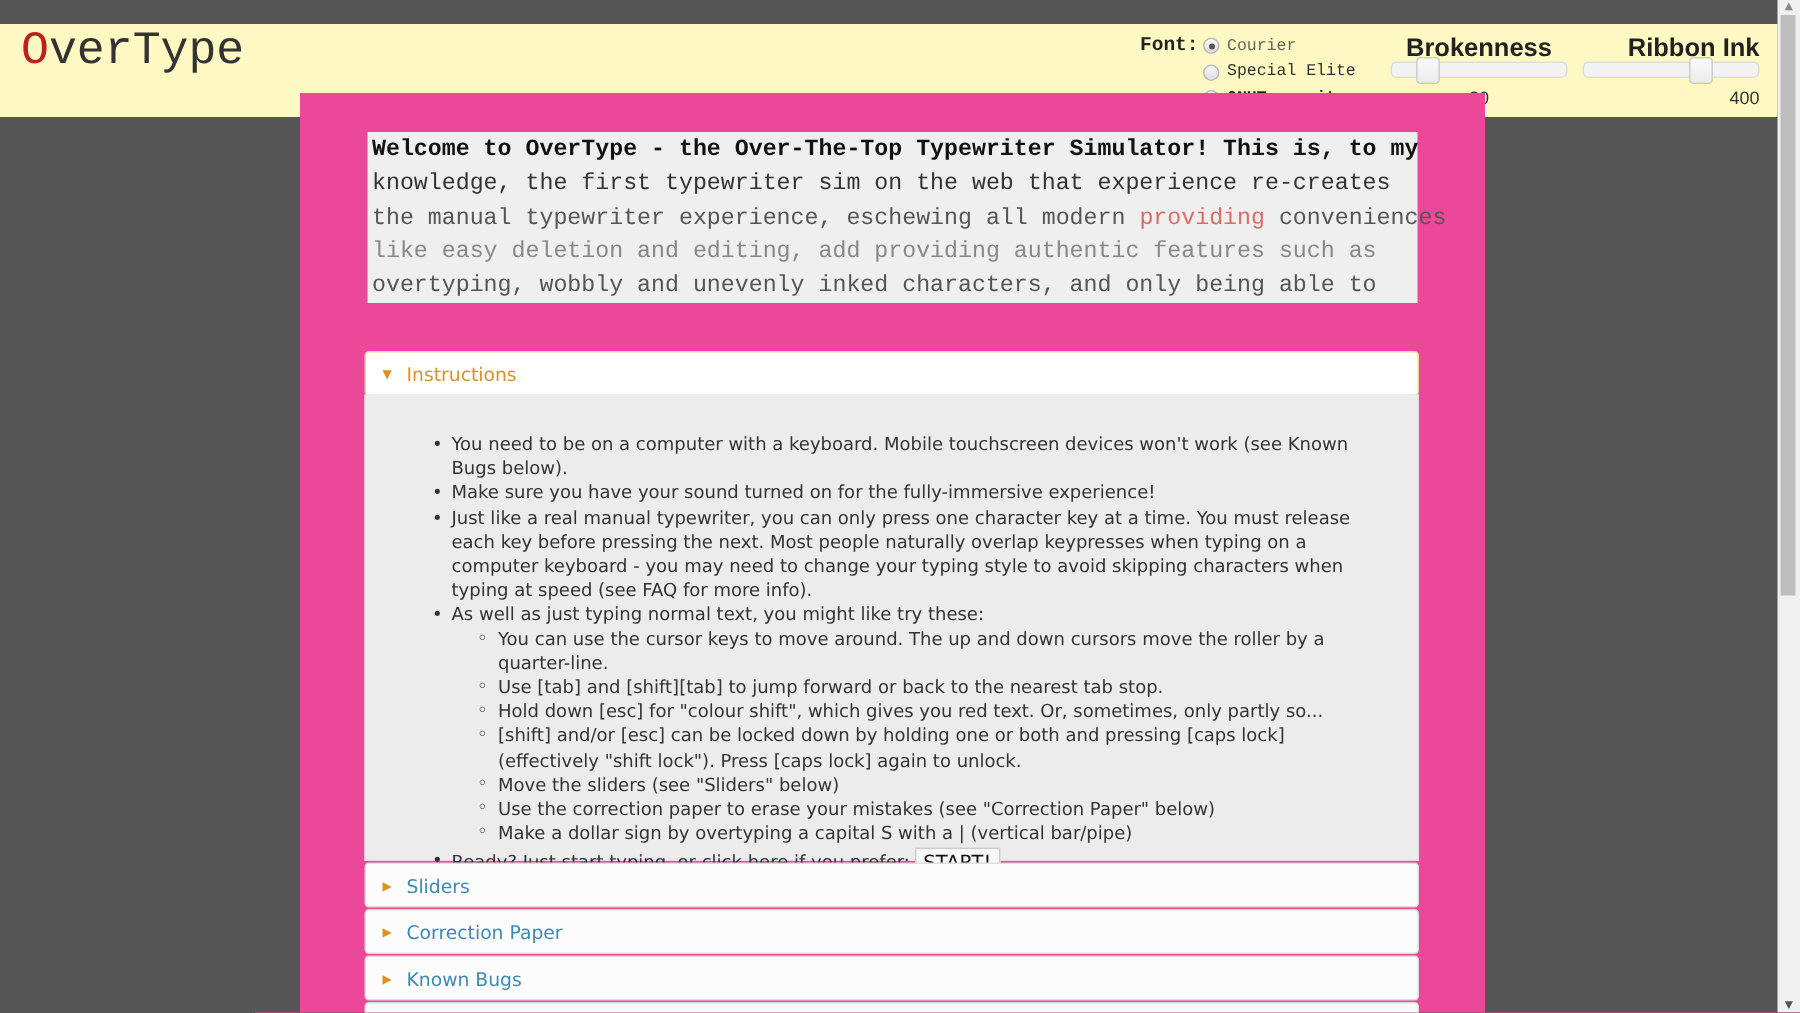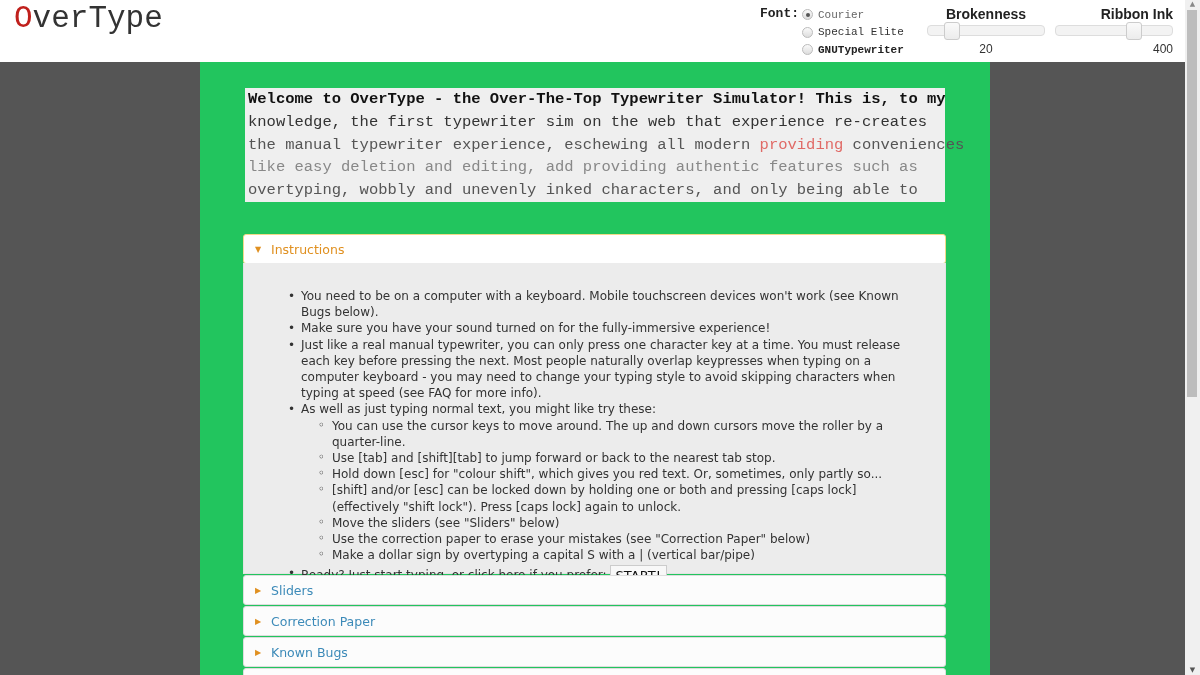--- a/index.html
+++ b/index.html
@@ -1,50 +1,50 @@
 <!DOCTYPE html>
 <html><head>
 <meta charset="utf-8">
 <style>
   * { box-sizing: border-box; margin: 0; padding: 0; }
   html, body { width: 1200px; height: 675px; overflow: hidden; }
   body { background: #555555; font-family: "DejaVu Sans", sans-serif; position: relative; }
 
   
-  .header { position: absolute; left: 0; top: 0; width: 1185px; height: 62px; background: #ffffff; }
+  .header { position: absolute; left: 0; top: 16px; width: 1185px; height: 62px; background: #fef9c3; }
   .logo { position: absolute; left: 14px; top: 1px; font-family: "Liberation Mono", monospace; font-size: 31px; color: #333; letter-spacing: 0px; }
   .logo .first { color: #c0201c; }
   .tagline { position: absolute; left: 16px; top: 38px; font-family: "Liberation Mono", monospace; font-size: 15px; color: #444; white-space: nowrap; }
   .tagline .b { font-weight: bold; color: #222; }
   .tagline .u { text-decoration: underline; text-decoration-color: #777; }
   .tagline .red { color: #e0504a; }
 
   .font-label { position: absolute; left: 760px; top: 6px; font-family: Liberation Mono, monospace; font-size: 13px; font-weight: bold; color: #222; }
   .font-options { position: absolute; left: 802px; top: 6px; }
   .font-opt { display: flex; align-items: center; height: 17.5px; }
   .radio { width: 11px; height: 11px; border-radius: 50%; border: 1px solid #bbb; background: linear-gradient(#fafafa,#ddd); margin-right: 5px; position: relative; }
   .radio.checked::after { content: ""; position: absolute; left: 2.5px; top: 2.5px; width: 4px; height: 4px; border-radius: 50%; background: #555; }
   .font-opt span.t { font-family: "Liberation Mono", monospace; font-size: 11px; color: #333; }
   .font-opt.o1 span.t { color: #666; text-align: right; }
   .font-opt.o3 span.t { font-weight: bold; color: #222; }
 
   .slider-block { position: absolute; top: 6px; width: 118px; text-align: center; font-family: "Liberation Sans", sans-serif; }
-  .slider-title { font-size: 14px; font-weight: bold; color: #222; height: 18px; }
+  .slider-title { font-size: 17px; font-weight: bold; color: #222; height: 18px; }
   .track { position: relative; height: 11px; border: 1px solid #ddd; border-radius: 4px; background: #f3f3f3; margin-top: 1px; }
   .thumb { position: absolute; top: -4px; width: 16px; height: 18px; background: linear-gradient(#fafafa,#ececec); border: 1px solid #ccc; border-radius: 3px; }
   .slider-value { font-size: 12px; color: #333; margin-top: 6px; }
 
   
   .scrollbar { position: absolute; left: 1185px; top: 0; width: 15px; height: 675px; background: #f0f0f0; }
   .scroll-up { position: absolute; left: 0; top: 0; width: 15px; height: 9px; color: #888; font-size: 7px; text-align: center; line-height: 9px; }
   .scroll-down { position: absolute; left: 0; bottom: 0; width: 15px; height: 9px; color: #555; font-size: 7px; text-align: center; line-height: 9px; }
   .scroll-thumb { position: absolute; left: 2px; top: 10px; width: 10px; height: 387px; background: #bdbdbd; }
 
   
-  .panel { position: absolute; left: 200px; top: 62px; width: 790px; height: 613px; background: #22c55e; }
+  .panel { position: absolute; left: 200px; top: 62px; width: 790px; height: 613px; background: #ec4899; }
   .intro { position: absolute; left: 45px; top: 26px; width: 700px; background: #efefef; font-family: "Liberation Mono", monospace; font-size: 15.5px; line-height: 22.8px; color: #333; padding: 0 3px; }
   .intro .l { display: block; white-space: nowrap; }
   .intro .faint { color: #888; }
   .intro .mid { color: #555; }
   .intro .red { color: #e06a66; }
   .intro .bold { font-weight: bold; color: #111; }
 
   .acc { position: absolute; left: 43px; width: 703px; background: #fcfcfc; border: 1px solid #ddd; border-radius: 3px; font-family: "DejaVu Sans", sans-serif; }
   .acc-head { height: 28px; display: flex; align-items: center; padding-left: 11px; font-size: 12.5px; }
   .acc-head .arrow { font-size: 8px; color: #e09020; margin-right: 9px; width: 7px; }

